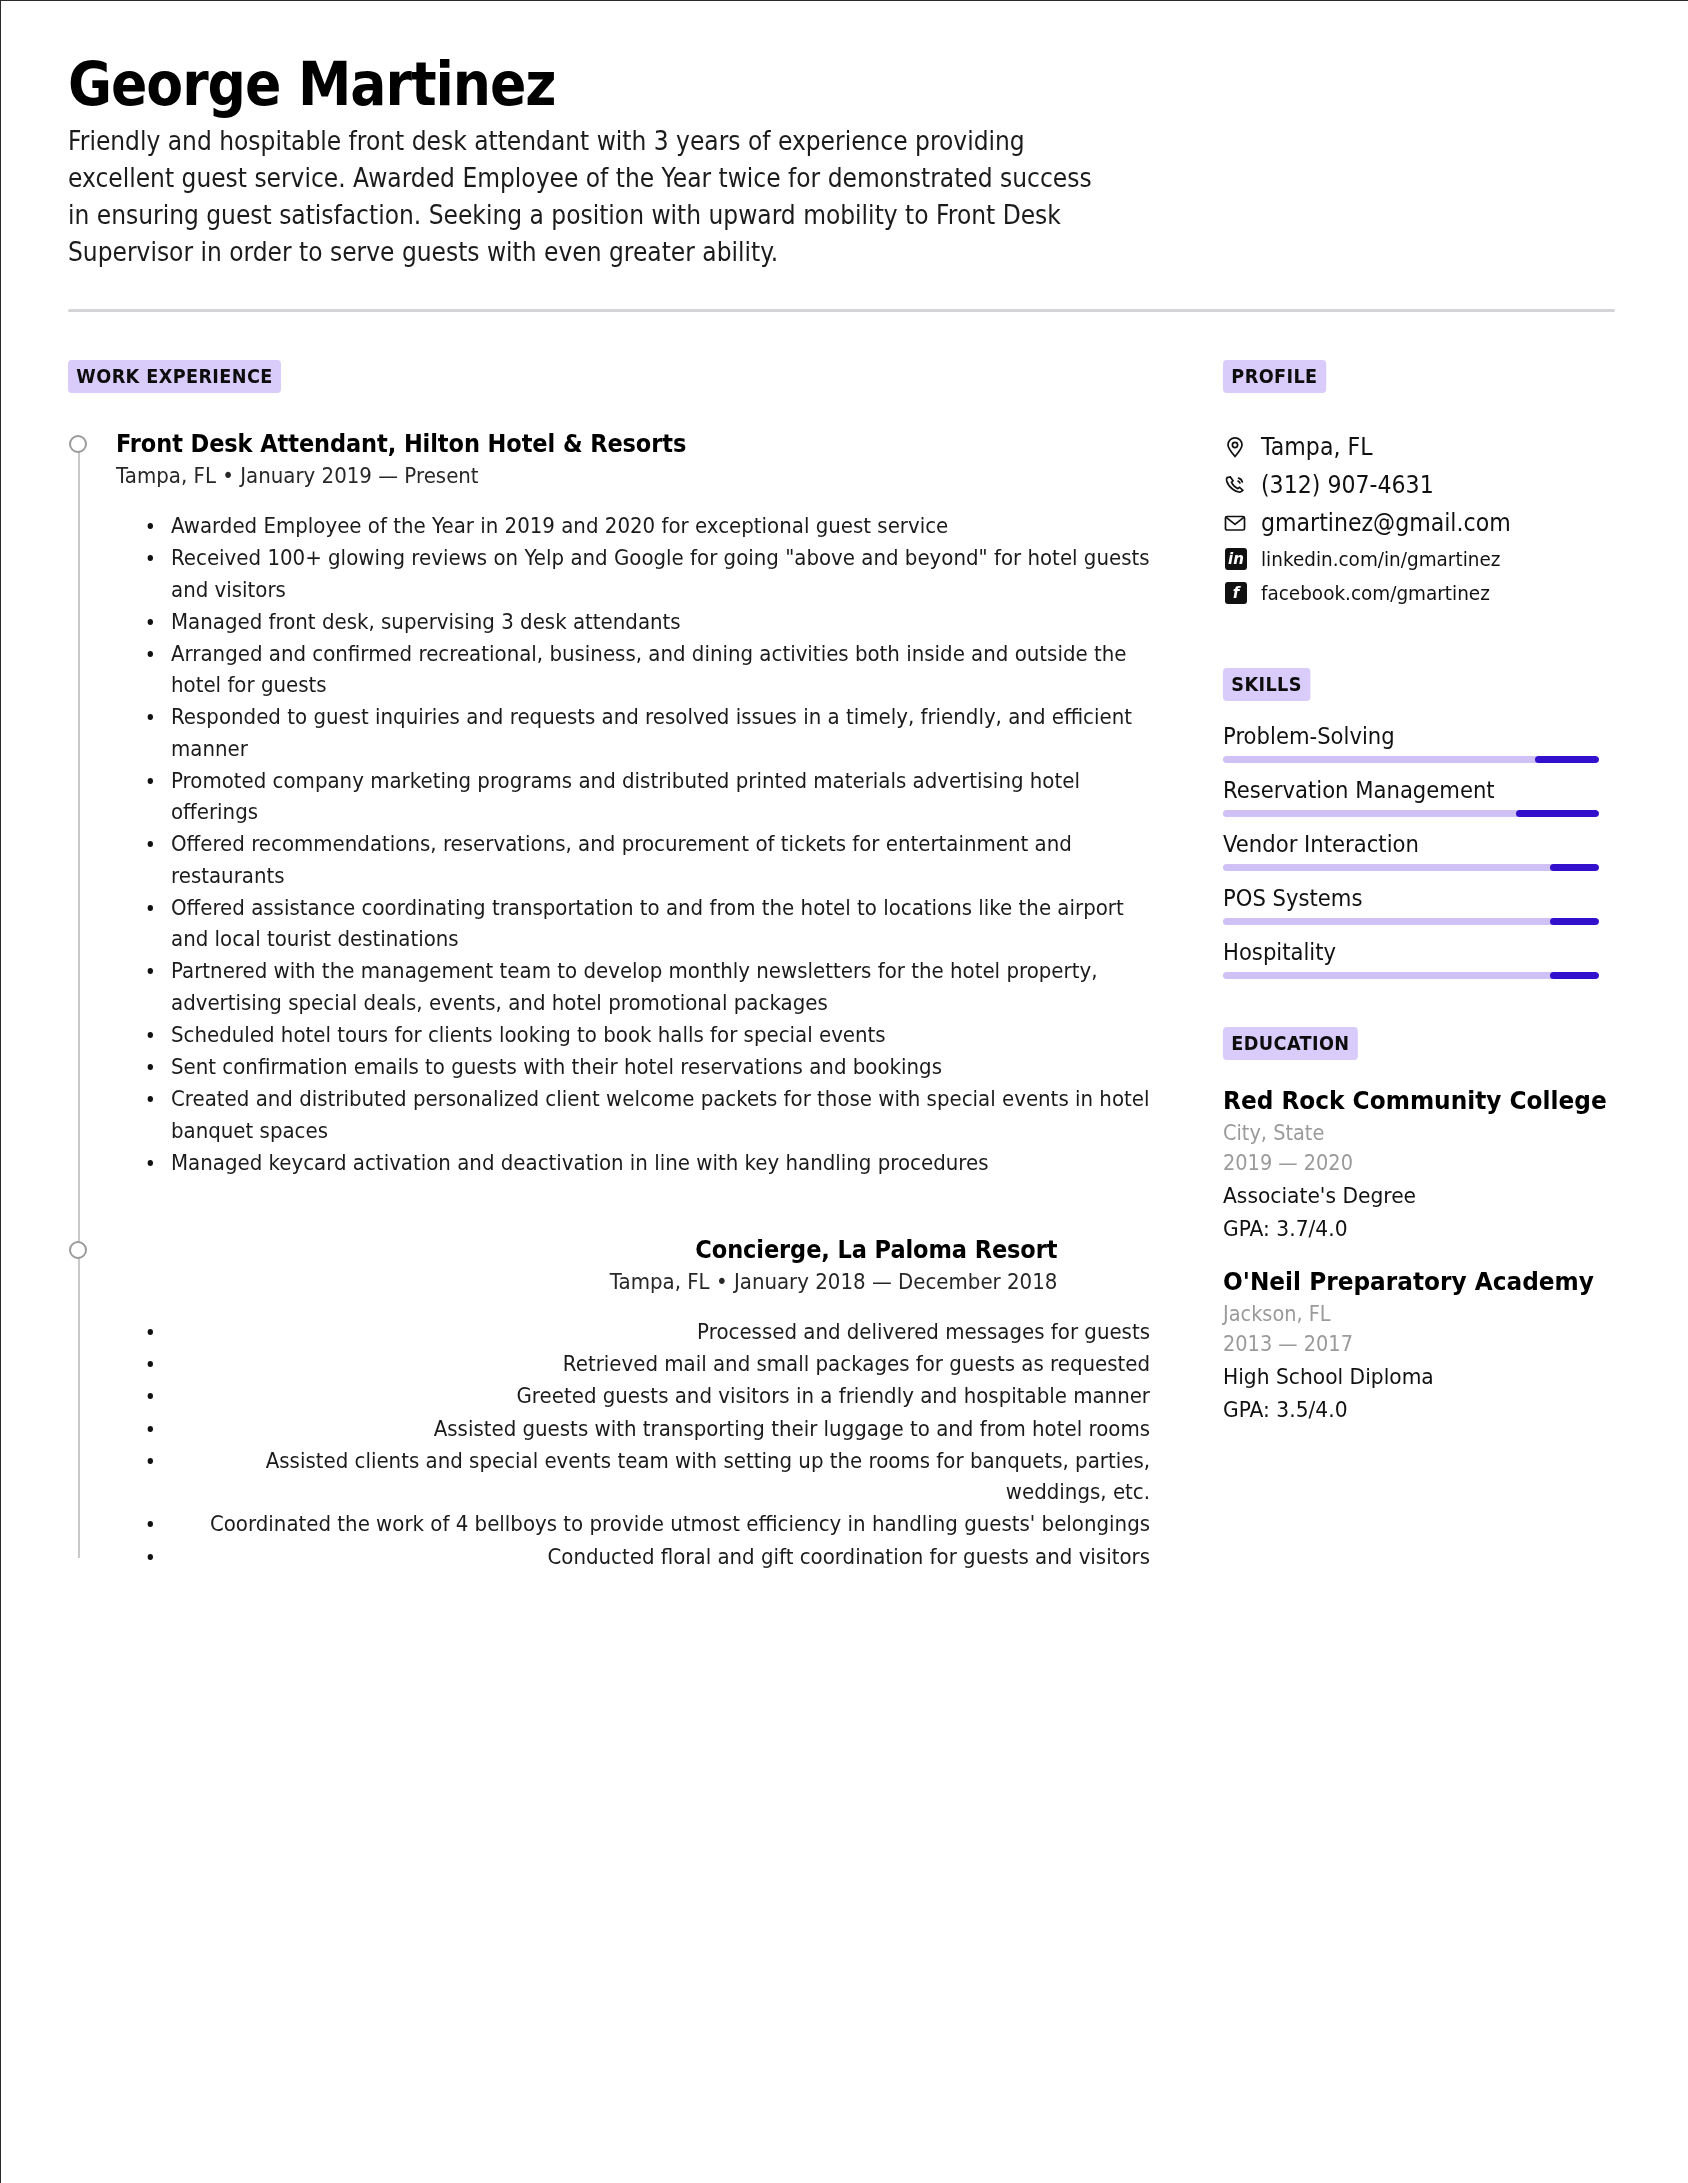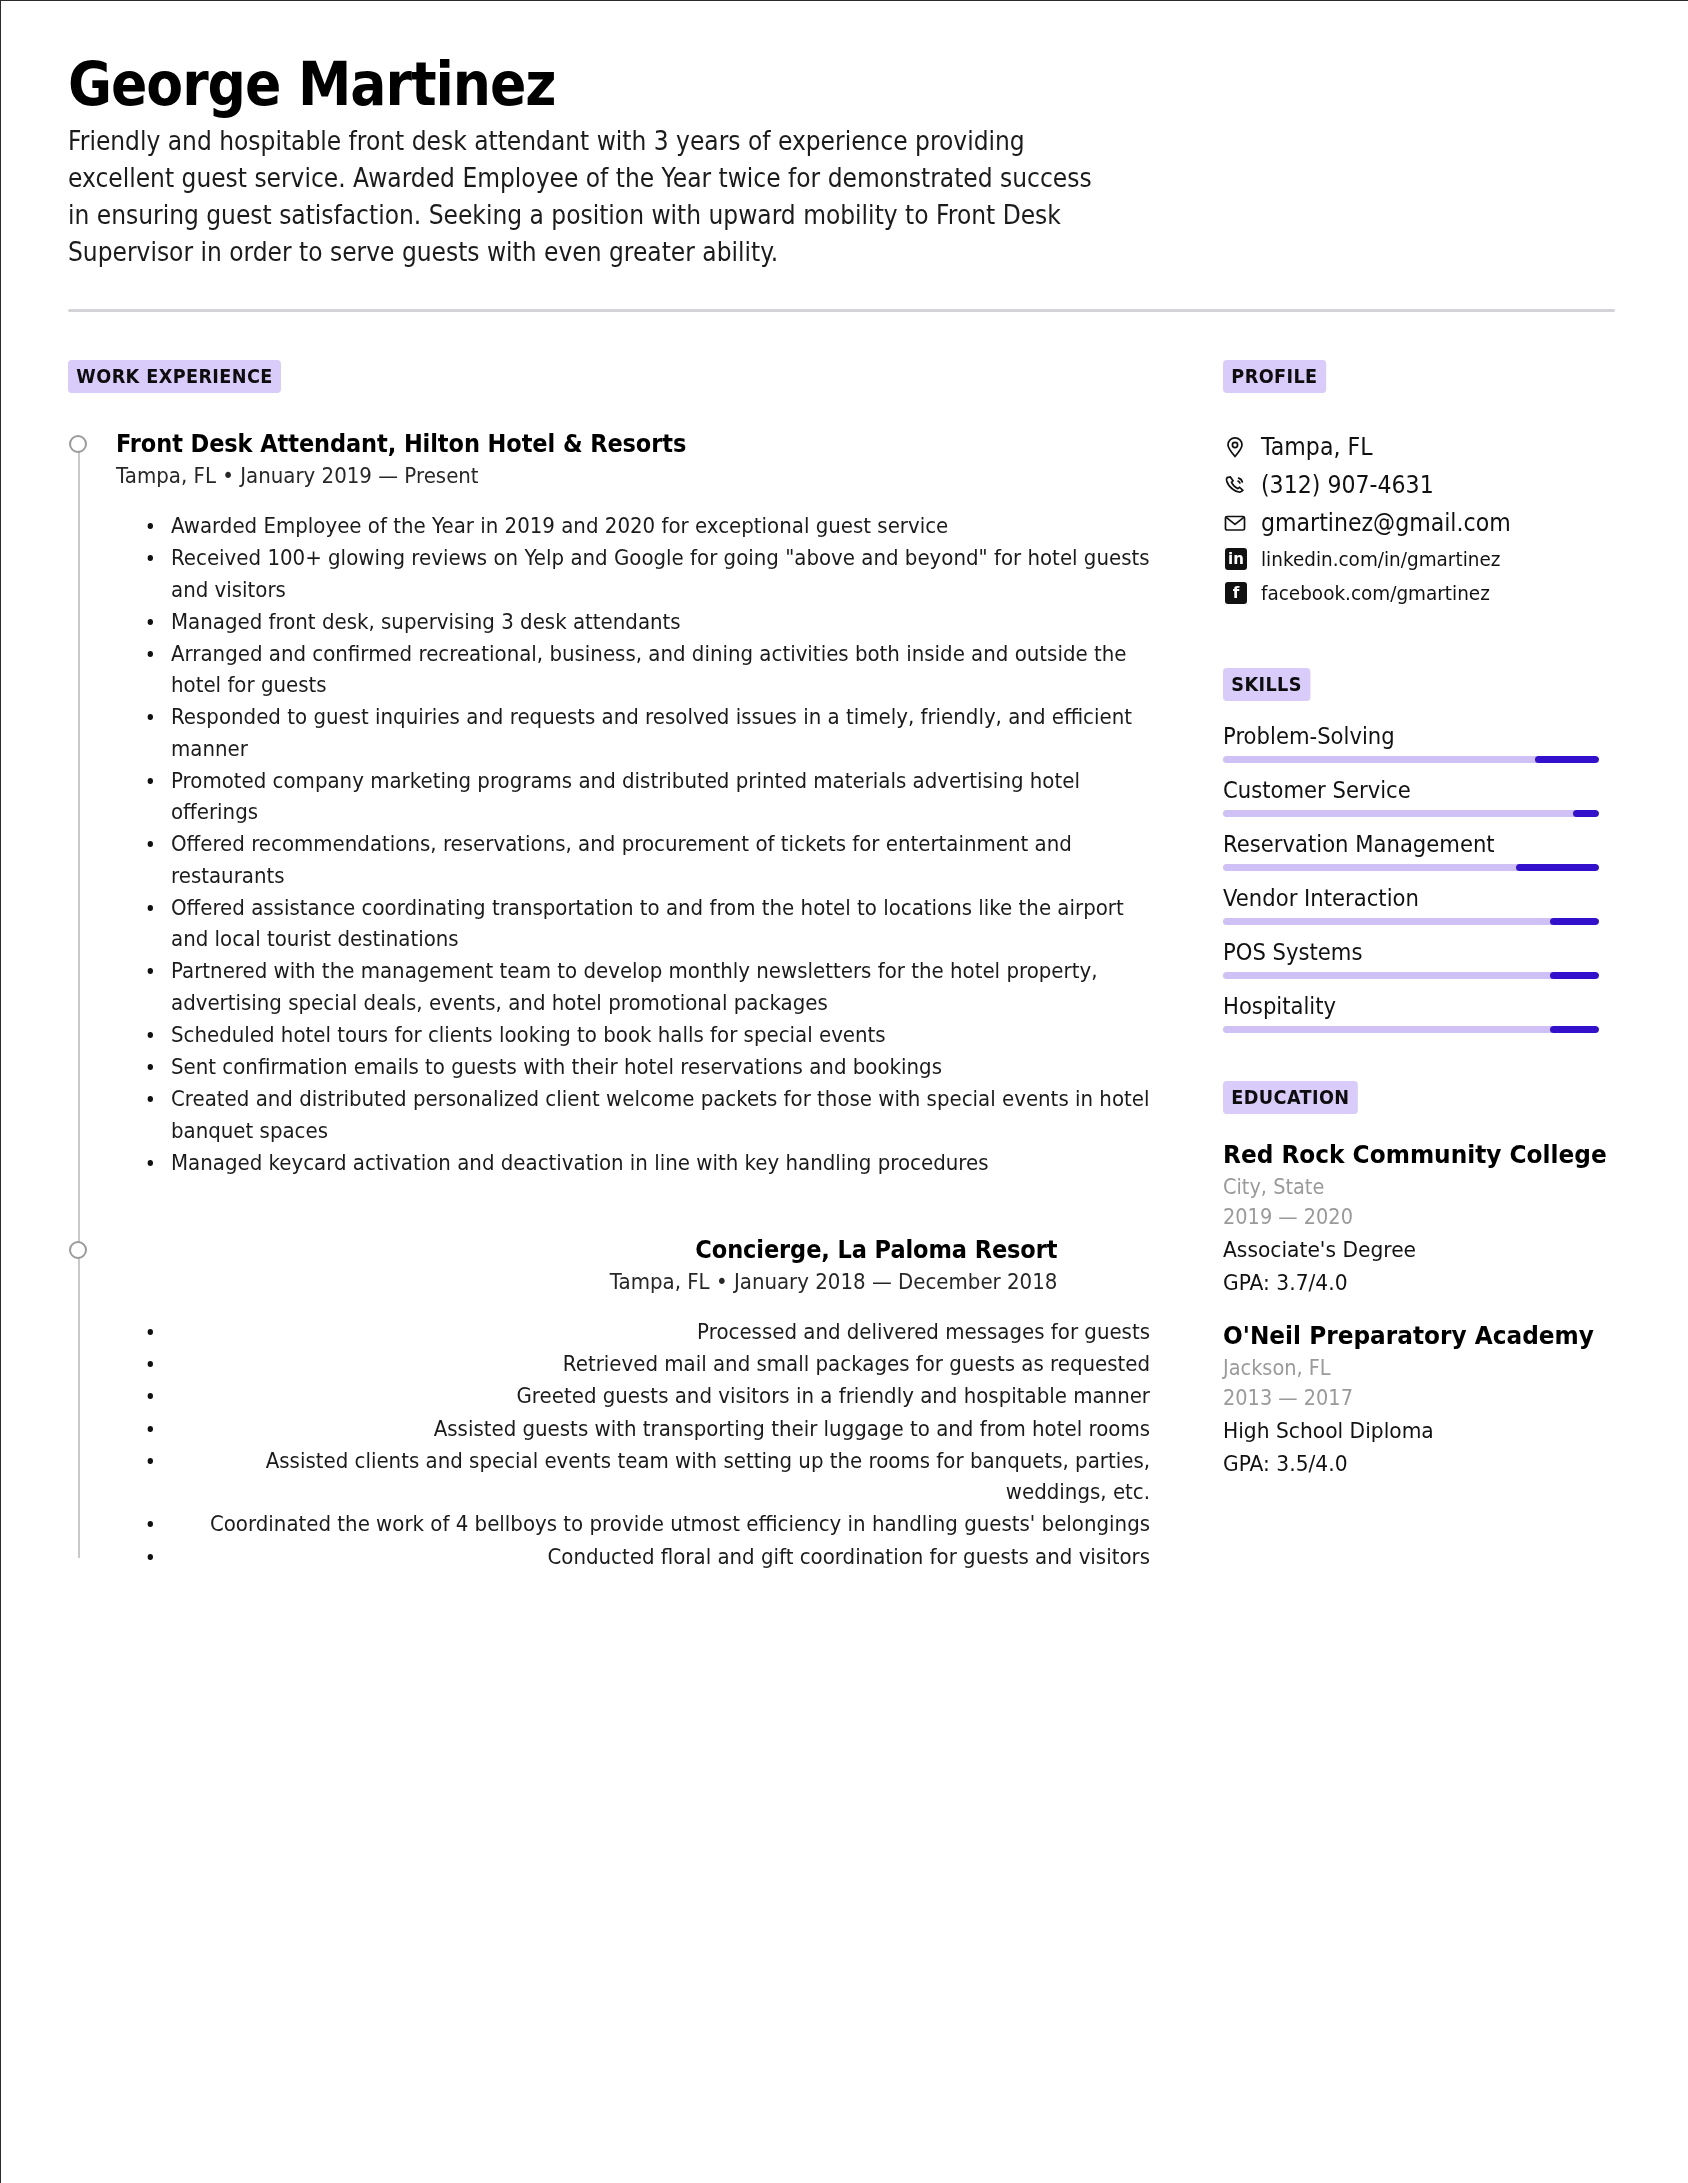--- a/index.html
+++ b/index.html
@@ -166,20 +166,21 @@
     align-items: center;
     margin-bottom: 10px;
   }
   .contact-ico {
     width: 30px;
     flex: 0 0 30px;
     display: flex;
     align-items: flex-end;
     justify-content: flex-start;
     color: #111111;
+    font-style: italic;
   }
   .contact-ico svg { display: block; }
   .contact-txt {
     font-family: "DejaVu Sans", sans-serif;
     color: #111111;
     margin-left: 8px;
     transform: scaleX(0.92);
     transform-origin: left center;
   }
   .contact-row.big .contact-txt { font-size: 24px; }
@@ -368,26 +369,20 @@
         <div class="skills-block">
           <span class="chip">SKILLS</span>
           <div id="skills-container">
               <div class="skill">
                 <div class="skill-name">Problem-Solving</div>
                 <div class="skill-bar">
                   <div class="fill" style="width:17%;background:#3311cc"></div>
                 </div>
               </div>
               <div class="skill">
-                <div class="skill-name">Customer Service</div>
-                <div class="skill-bar">
-                  <div class="fill" style="width:7%;background:#3311cc"></div>
-                </div>
-              </div>
-              <div class="skill">
                 <div class="skill-name">Reservation Management</div>
                 <div class="skill-bar">
                   <div class="fill" style="width:22%;background:#3311cc"></div>
                 </div>
               </div>
               <div class="skill">
                 <div class="skill-name">Vendor Interaction</div>
                 <div class="skill-bar">
                   <div class="fill" style="width:13%;background:#3311cc"></div>
                 </div>

